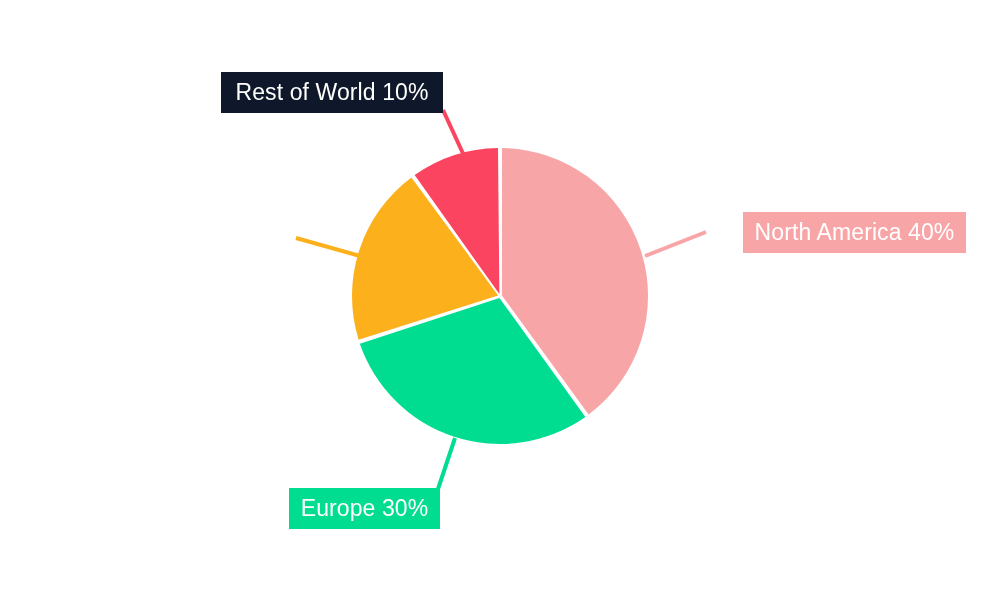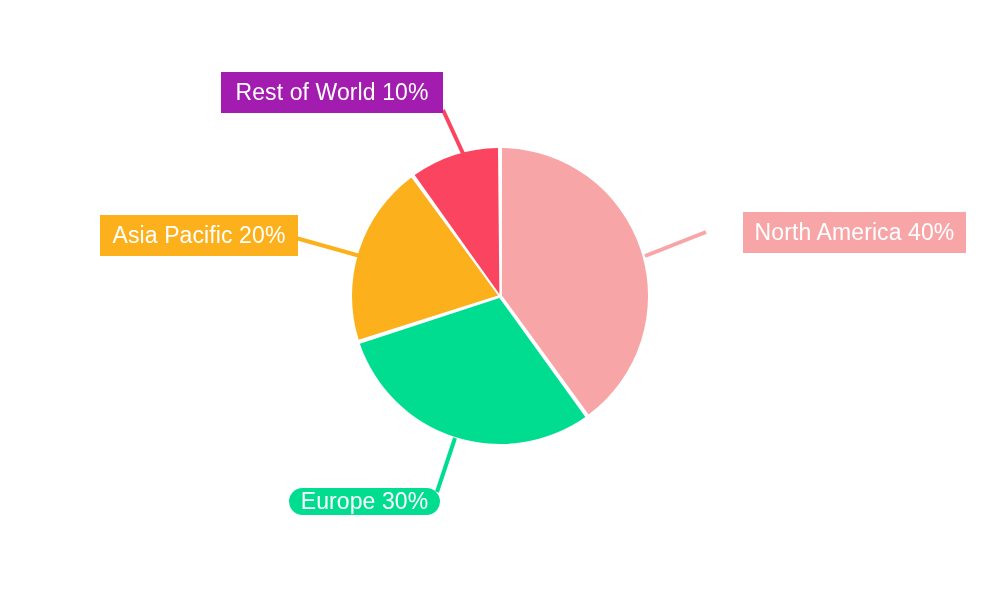--- a/index.html
+++ b/index.html
@@ -61,29 +61,26 @@
       <path d="M 502.00 148.01 A 148 148 0 0 1 588.60 414.55 L 501.90 295.38 Z" fill="#F8A5A8"></path>
 
       <path d="M 585.37 416.90 A 148 148 0 0 1 359.87 343.63 L 499.38 297.90 Z" fill="#00DD91"></path>
 
       <path d="M 358.64 339.83 A 148 148 0 0 1 411.40 177.45 L 498.10 295.38 Z" fill="#FCB01C"></path>
 
       <path d="M 414.63 175.10 A 148 148 0 0 1 498.00 148.01 L 499.38 294.10 Z" fill="#FB4560"></path>
     </g>
   </svg>
 
-  <div class="pie-label" style="left:221px; top:72px; width:222px; height:41px; background:#a21caf;align-items:center;">
+  <div class="pie-label" style="left:221px; top:72px; width:222px; height:41px; background:#0f172a;align-items:center;">
     <span>Rest of World 10%</span>
   </div>
 
-  <div class="pie-label" style="left:100px; top:215px; width:198px; height:41px; background:#FCB01C;">
-    <span>Asia Pacific 20%</span>
-  </div>
 
   <div class="pie-label" style="left:703px; top:212px; width:223px; height:41px; background:#F8A5A8;margin-left:40px;">
     <span>North America 40%</span>
   </div>
 
-  <div class="pie-label" style="left:289px; top:488px; width:151px; height:27px; background:#00DD91;border-radius:15px;">
+  <div class="pie-label" style="left:289px; top:488px; width:151px; height:41px; background:#00DD91;">
     <span>Europe 30%</span>
   </div>
 
 </div>
 
 </body></html>

